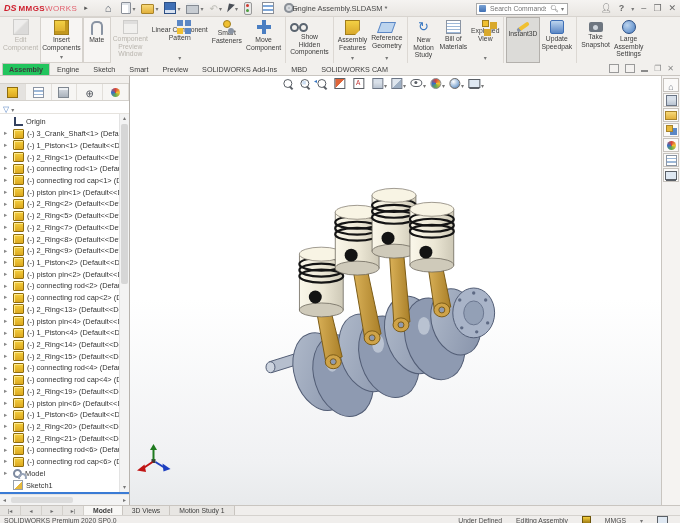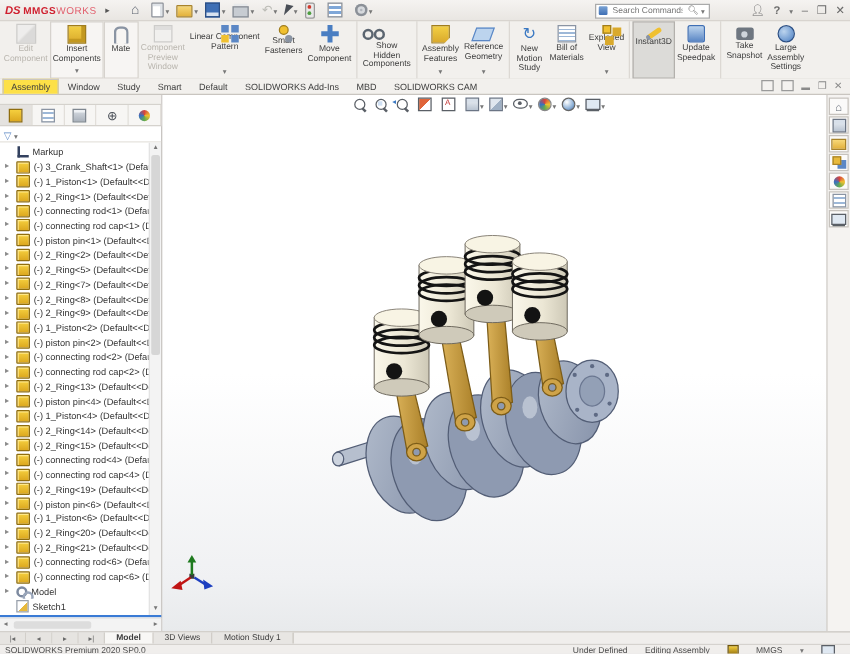--- a/index.html
+++ b/index.html
@@ -66,21 +66,21 @@
   .i-exploded-view{width:5px;height:5px;background:#f0c030;border:1px solid #a07d1d;box-shadow:8px 2px 0 #d9a92c,2px 9px 0 #d9a92c;margin:1px 0 0 1px;}
   .i-instant3d{width:14px;height:4px;background:linear-gradient(90deg,#8a94a3 22%,#f0c030 22%);transform:rotate(-35deg);margin-top:6px;border-radius:2px;}
   .i-update-speedpak{background:linear-gradient(#bcd4ee,#5b87c5);border:1px solid #3f6fb5;border-radius:2px;width:12px;height:12px;margin-top:1px;}
   .i-take-snapshot{width:14px;height:10px;background:#6e7680;border-radius:2px;margin-top:3px;}
   .i-take-snapshot::after{content:"";position:absolute;left:4.5px;top:2.5px;width:5px;height:5px;border-radius:50%;background:#cfd5dc;}
   .i-large-assembly{width:12px;height:12px;border-radius:50%;background:radial-gradient(circle at 35% 35%,#bcd4ee,#4a7ec2);border:1px solid #2c4f84;margin-top:1px;}
   
   .tabrow{position:absolute;top:63px;left:0;right:0;height:12px;background:#f2f0ed;border-bottom:1px solid #c9c5c0;
     display:flex;align-items:flex-end;padding-left:2px;font-size:7.2px;z-index:25;}
   .ctab{padding:1px 6px;border:1px solid transparent;border-bottom:none;color:#3c3c3c;white-space:nowrap;}
-  .ctab.active{background:#fde047;border-color:#c9c5c0;font-weight:normal;}
+  .ctab.active{background:#22c55e;border-color:#c9c5c0;font-weight:bold;}
   .doc-controls{position:absolute;right:6px;top:64px;display:flex;gap:6px;align-items:center;z-index:26;color:#8a8a8a;font-size:8px;}
   .dc{width:8px;height:7px;border:1px solid #9a9a9a;background:#f4f2f0;}
   .dc.dash{border:none;border-bottom:2px solid #8a8a8a;height:5px;width:7px;background:none;}
   .dc.x{border:none;background:none;width:auto;height:auto;font-size:8px;line-height:1;color:#8a8a8a;}
   
   .main{position:absolute;top:76px;left:0;right:0;height:429px;display:flex;}
   
   .panel{width:129px;flex:none;border-right:1px solid #b7b3ae;display:flex;flex-direction:column;background:#fff;}
   .panel-strip{height:7px;background:#f2f0ed;}
   .ptabs{height:16px;display:flex;align-items:stretch;background:#f7f6f4;border-top:1px solid #d5d2cd;border-bottom:1px solid #d5d2cd;}
@@ -205,20 +205,21 @@
         </span>
         <span class="qa-btn">
           <span class="ic i-file-properties"></span>
           <span class="caret" style="visibility: hidden;"></span>
         </span>
         <span class="qa-btn">
           <span class="ic i-options"></span>
           <span class="caret"></span>
         </span>
       </div>
+    <div class="win-title">Engine Assembly.SLDASM *</div>
     <div class="searchbox">
       <span class="search-chip"></span>
       <input type="text" placeholder="Search Commands" style="">
       <span class="glyph" style="font-size:7px;">🔍︎</span>
       <span class="caret"></span>
     </div>
     <div class="tb-right">
       <span class="glyph">👤︎</span>
       <span class="glyph" style="font-weight:bold;">?</span>
       <span class="caret"></span>
@@ -335,30 +336,30 @@
         <span class="caret dd" style="visibility: hidden;"></span>
       </div>
     </div>
 
   <div class="tabrow">
 
   <div class="ctab active">
         <span>Assembly</span>
       </div>
       <div class="ctab">
-        <span>Window</span>
+        <span>Engine</span>
       </div>
       <div class="ctab">
-        <span>Study</span>
+        <span>Sketch</span>
       </div>
       <div class="ctab">
         <span>Smart</span>
       </div>
       <div class="ctab">
-        <span>Default</span>
+        <span>Preview</span>
       </div>
       <div class="ctab">
         <span>SOLIDWORKS Add-Ins</span>
       </div>
       <div class="ctab">
         <span>MBD</span>
       </div>
       <div class="ctab">
         <span>SOLIDWORKS CAM</span>
       </div>
@@ -396,21 +397,21 @@
       <div class="filter">
         <span class="ic i-filter"></span>
         <span class="caret"></span>
       </div>
       <div class="tree">
         <div class="tree-rows">
 
         <div class="trow">
               <span class="tw" style="visibility: hidden;">▸</span>
               <span class="ic i-origin"></span>
-              <span class="tlabel">Markup</span>
+              <span class="tlabel">Origin</span>
             </div>
             <div class="trow">
               <span class="tw">▸</span>
               <span class="ic i-part"></span>
               <span class="tlabel">(-) 3_Crank_Shaft&lt;1&gt; (Default&lt;</span>
             </div>
             <div class="trow">
               <span class="tw">▸</span>
               <span class="ic i-part"></span>
               <span class="tlabel">(-) 1_Piston&lt;1&gt; (Default&lt;&lt;Def</span>

